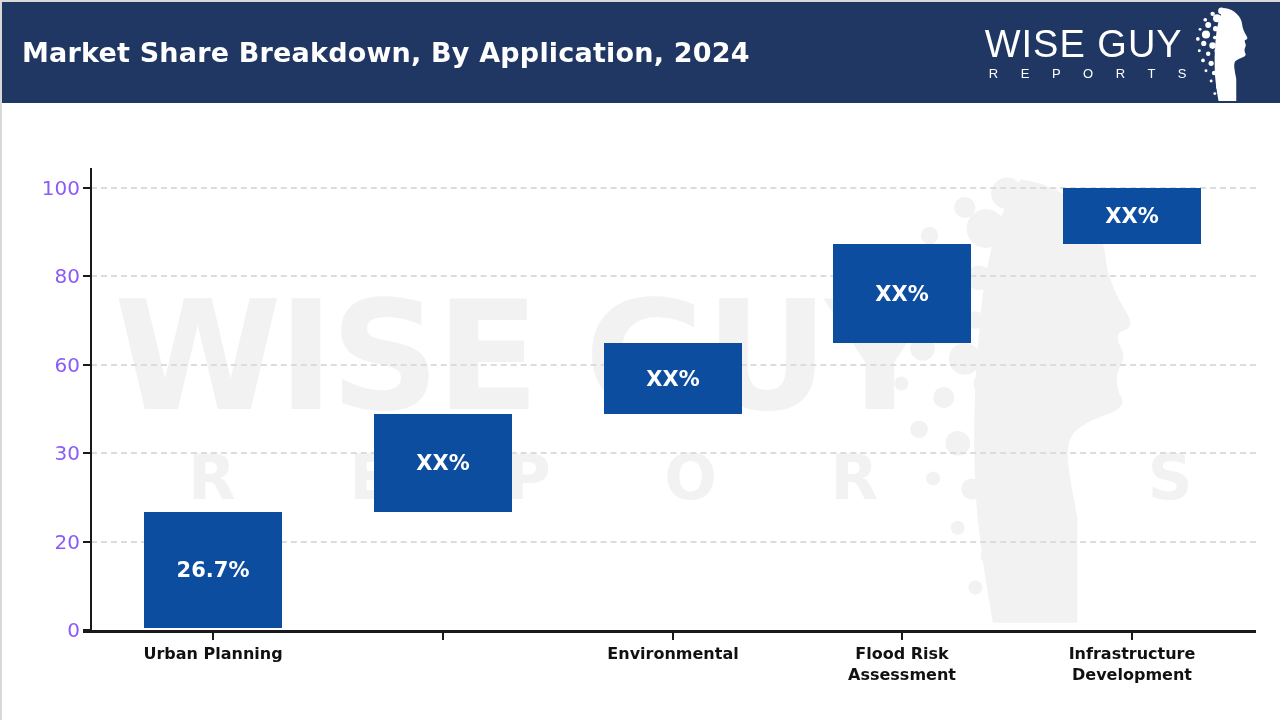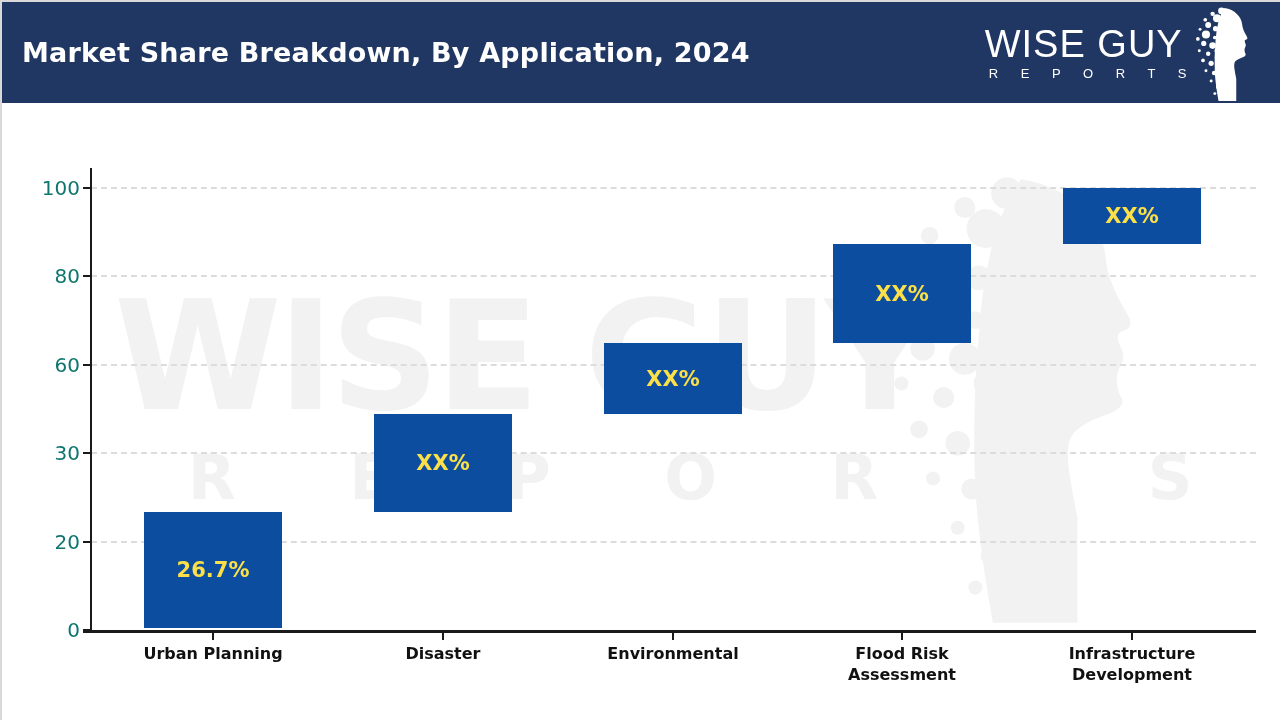--- a/index.html
+++ b/index.html
@@ -61,30 +61,30 @@
     font-size:62px;font-weight:bold;letter-spacing:46px;
     color:#f2f2f2;white-space:nowrap;z-index:1;
     font-family:"DejaVu Sans",sans-serif;
   }
   .wm-head{position:absolute;left:822px;top:62px;z-index:1;}
   .axis{position:absolute;background:#1a1a1a;z-index:3;}
   .gridline{position:absolute;z-index:2;height:0;}
   .ytick-label{
     position:absolute;z-index:3;
     width:62px;text-align:right;
-    font-size:20px;color:#0f766e;line-height:26px;
+    font-size:20px;color:#8b5cf6;line-height:26px;
   }
   .ytick-mark{position:absolute;background:#1a1a1a;z-index:3;}
   .xtick-mark{position:absolute;background:#1a1a1a;z-index:3;}
   .bar{
     position:absolute;z-index:4;
     display:flex;align-items:center;justify-content:center;
   }
   .bar-label{
-    color:#fde047;font-size:21px;font-weight:bold;
+    color:#ffffff;font-size:21px;font-weight:bold;
     font-family:"DejaVu Sans",sans-serif;
   }
   .xcat-label{
     position:absolute;z-index:3;
     width:230px;text-align:center;
     font-size:16px;font-weight:bold;color:#111111;line-height:21px;
   }
 </style>
 </head>
 <body>
@@ -183,21 +183,20 @@
       </div>
       <div class="xtick-mark" style="left: 210px; top: 530px; width: 2px; height: 7px;"></div>
       <div class="xcat-label" style="left: 96px; top: 540px;">
         <div>Urban Planning</div>
       </div>
       <div class="bar" style="left: 372px; top: 310.862px; width: 138px; height: 98.124px; background: rgb(13, 77, 160);">
         <span class="bar-label">XX%</span>
       </div>
       <div class="xtick-mark" style="left: 440px; top: 530px; width: 2px; height: 7px;"></div>
       <div class="xcat-label" style="left: 326px; top: 540px;">
-        <div>Disaster</div>
       </div>
       <div class="bar" style="left: 602px; top: 240.142px; width: 138px; height: 70.72px; background: rgb(13, 77, 160);">
         <span class="bar-label">XX%</span>
       </div>
       <div class="xtick-mark" style="left: 670px; top: 530px; width: 2px; height: 7px;"></div>
       <div class="xcat-label" style="left: 556px; top: 540px;">
         <div>Environmental</div>
       </div>
       <div class="bar" style="left: 831px; top: 141.134px; width: 138px; height: 99.008px; background: rgb(13, 77, 160);">
         <span class="bar-label">XX%</span>

